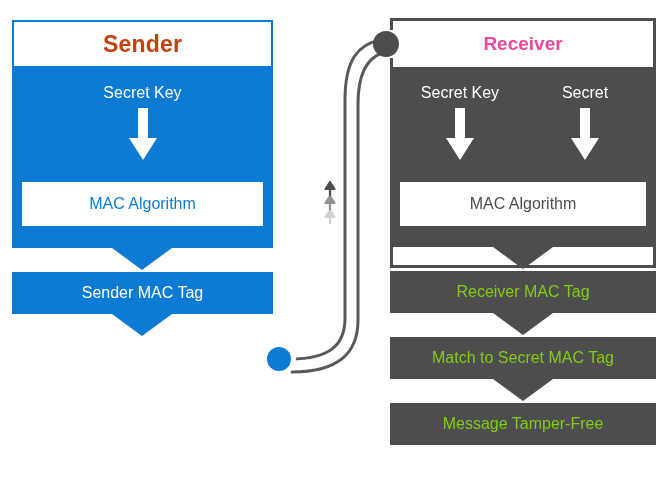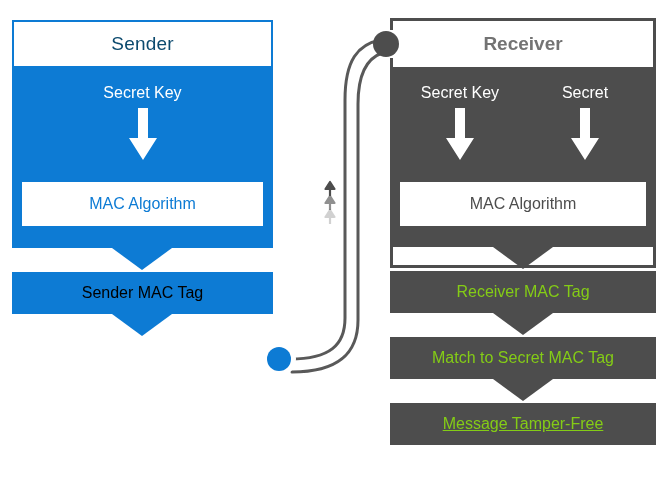--- a/index.html
+++ b/index.html
@@ -27,23 +27,23 @@
   .abs { position: absolute; box-sizing: border-box; }
 
   
   .sender-header {
     left: 12px; top: 20px; width: 261px; height: 48px;
     background: #ffffff;
     border: 2px solid #0d7bd4;
     display: flex; align-items: center; justify-content: center;
   }
   .sender-header-label {
-    color: #0c4a6e;
-    font-size: 19px;
-    font-weight: normal;
+    color: #c2410c;
+    font-size: 23px;
+    font-weight: bold;
     letter-spacing: .2px;
   }
 
   .sender-body {
     left: 12px; top: 68px; width: 261px; height: 180px;
     background: #0d7bd4;
   }
 
   .sender-inner-label {
     left: 12px; top: 84px; width: 261px;
@@ -71,21 +71,21 @@
     width: 0; height: 0;
     border-left: 30px solid transparent;
     border-right: 30px solid transparent;
     border-top: 22px solid #4d4d4d;
   }
 
   .blue-bar {
     left: 12px; width: 261px; height: 42px;
     background: #0d7bd4;
     display: flex; align-items: center; justify-content: center;
-    color: #000000; font-size: 16px;
+    color: #ffffff; font-size: 16px;
   }
 
   
   .receiver-frame {
     left: 390px; top: 18px; width: 266px; height: 250px;
     border: 3px solid #4d4d4d;
     border-right: none;
     pointer-events: none;
   }
   .receiver-frame-right {
@@ -97,21 +97,21 @@
     left: 386px; top: 30px; width: 12px; height: 28px;
     background: #ffffff;
   }
 
   .receiver-header {
     left: 393px; top: 21px; width: 260px; height: 46px;
     background: #ffffff;
     display: flex; align-items: center; justify-content: center;
   }
   .receiver-header-label {
-    color: #737373; font-size: 19px; font-weight: bold;
+    color: #ec4899; font-size: 19px; font-weight: bold;
   }
 
   .receiver-body {
     left: 390px; top: 67px; width: 266px; height: 180px;
     background: #4d4d4d;
   }
 
   .recv-col-label {
     top: 84px; width: 120px;
     text-align: center;
@@ -242,19 +242,19 @@
   </div>
 
   <div class="abs chev-gray" style="left:493px; top:313px;"></div>
 
   <div class="abs gray-bar" style="top:337px;">
     <span>Match to Secret MAC Tag</span>
   </div>
 
   <div class="abs chev-gray" style="left:493px; top:379px;"></div>
 
-  <div class="abs gray-bar" style="top:403px;text-decoration:underline;">
+  <div class="abs gray-bar" style="top:403px;">
     <span>Message Tamper-Free</span>
   </div>
 
   <div class="abs dot-gray" style="left:373px; top:31px;"></div>
 
 </div>
 
 </body></html>

